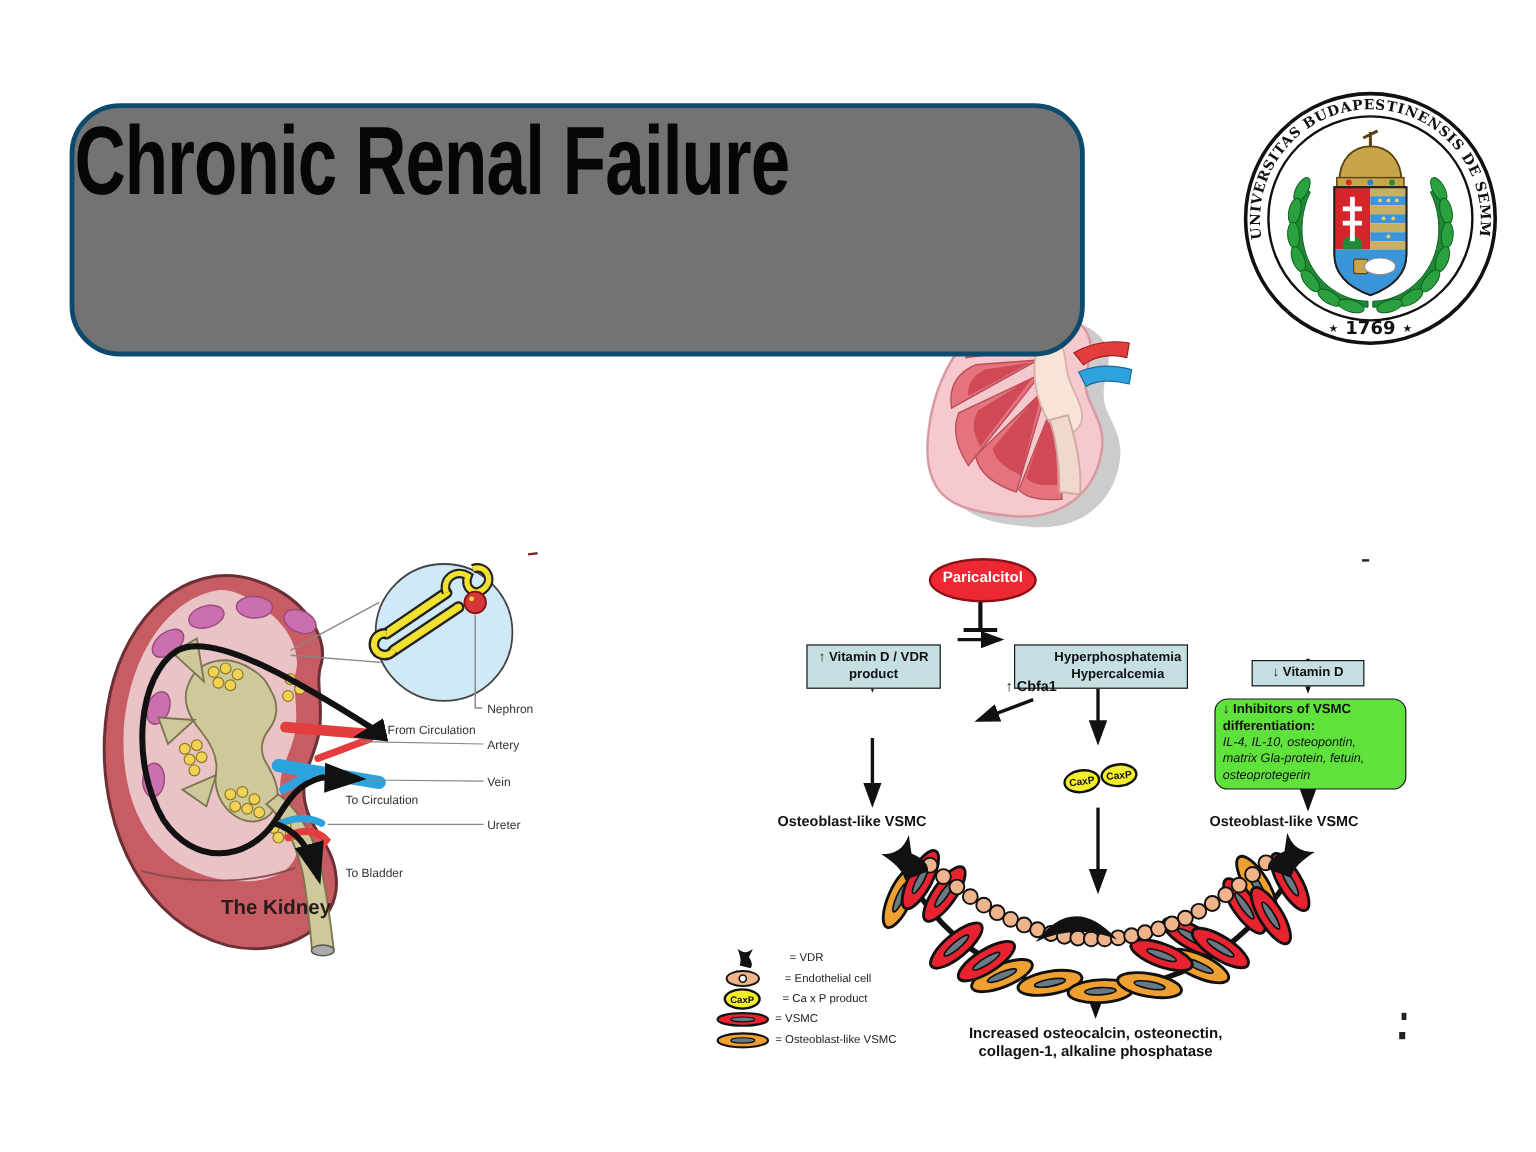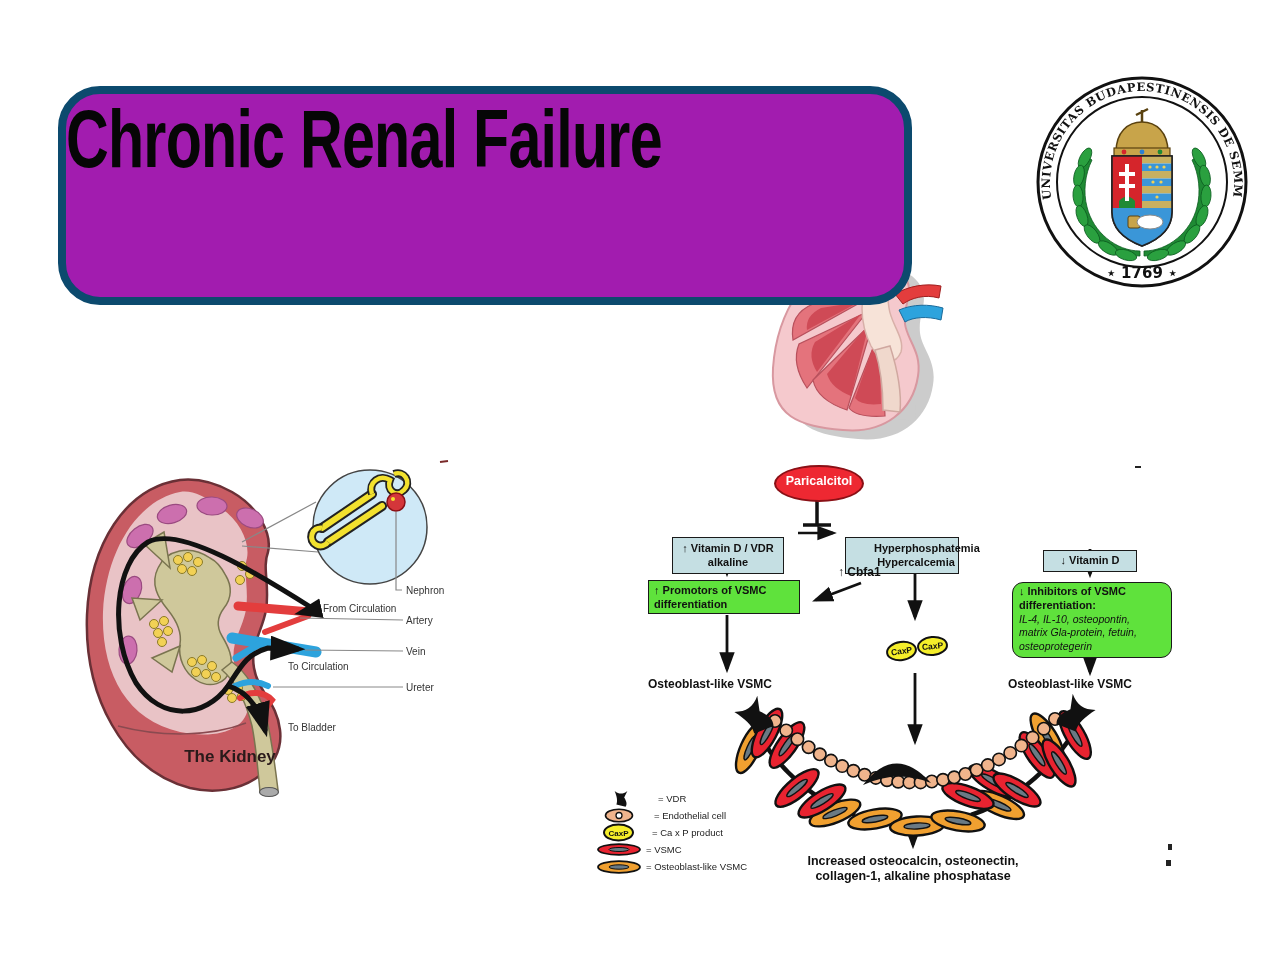--- a/index.html
+++ b/index.html
@@ -1,20 +1,20 @@
 <!DOCTYPE html>
 <html><head>
 <meta charset="utf-8">
 <style>
   html,body{margin:0;padding:0;background:#fff;}
   .slide{position:relative;width:1280px;height:960px;background:#ffffff;overflow:hidden;
          font-family:"Liberation Sans","DejaVu Sans",sans-serif;}
   
   .title-box{position:absolute;left:58px;top:86px;width:838px;height:203px;
-             background:#a21caf;border:8px solid #0c4a6e;border-radius:42px;z-index:3;}
+             background:#737373;border:4px solid #0c4a6e;border-radius:42px;z-index:3;}
   .title-text{position:absolute;left:0px;top:5px;font-size:81px;font-weight:bold;
               letter-spacing:-1px;color:#060606;white-space:nowrap;
               transform:scaleX(.73);transform-origin:left top;line-height:1;}
   
   .seal{position:absolute;left:1032px;top:60px;width:220px;height:244px;z-index:2;}
   
   .kidney-top{position:absolute;left:755px;top:228px;width:200px;height:212px;z-index:1;}
   
   .kidney-fig{position:absolute;left:60px;top:440px;width:400px;height:400px;z-index:2;}
   .kidney-fig text{font-family:"Liberation Sans","DejaVu Sans",sans-serif;}
@@ -291,36 +291,32 @@
         <path d="M500,94 L500,119" stroke-width="2.8" marker-end="url(#fah)"></path>
         <path d="M500,203 L500,217" stroke-width="2.8" marker-end="url(#fah)"></path>
         <path d="M323,376 L323,390" stroke-width="2.8" marker-end="url(#fah)"></path>
       </g>
     </svg>
 
     <div class="ellipse-red">Paricalcitol</div>
 
     <div class="fbox blue" style="left:82px;top:58px;width:112px;height:37px;padding-top:3px;">
       <div>↑ Vitamin D / VDR</div>
-      <div>alkaline</div>
+      <div>product</div>
     </div>
 
-    <div class="fbox blue" style="left:255px;top:58px;width:114px;height:37px;padding-top:3px;padding-left:28px;">
+    <div class="fbox blue" style="left:255px;top:58px;width:145px;height:37px;padding-top:3px;padding-left:28px;">
       <div>Hyperphosphatemia</div>
       <div>Hypercalcemia</div>
     </div>
 
     <div class="fbox blue" style="left:453px;top:71px;width:94px;height:22px;line-height:19px;">↓ Vitamin D</div>
 
     <div class="flabel" style="left:248px;top:110px;width:60px;text-align:left;">↑ Cbfa1</div>
 
-    <div class="fbox green" style="left:58px;top:125px;width:152px;height:34px;padding:2px 0 0 5px;">
-      <div>↑ Promotors of VSMC</div>
-      <div>differentiation</div>
-    </div>
 
     <div class="fbox green" style="left:422px;top:127px;width:160px;height:76px;padding:2px 12px 0 6px;line-height:13.8px;border-radius:11px;">
       <div>↓ Inhibitors of VSMC</div>
       <div>differentiation:</div>
       <div style="font-weight:normal;font-style:italic;font-size:10.5px;">IL-4, IL-10, osteopontin,</div>
       <div style="font-weight:normal;font-style:italic;font-size:10.5px;">matrix Gla-protein, fetuin,</div>
       <div style="font-weight:normal;font-style:italic;font-size:10.5px;">osteoprotegerin</div>
     </div>
 
     <div class="caxp" style="left:296px;top:186px;transform:rotate(-8deg);">CaxP</div>

